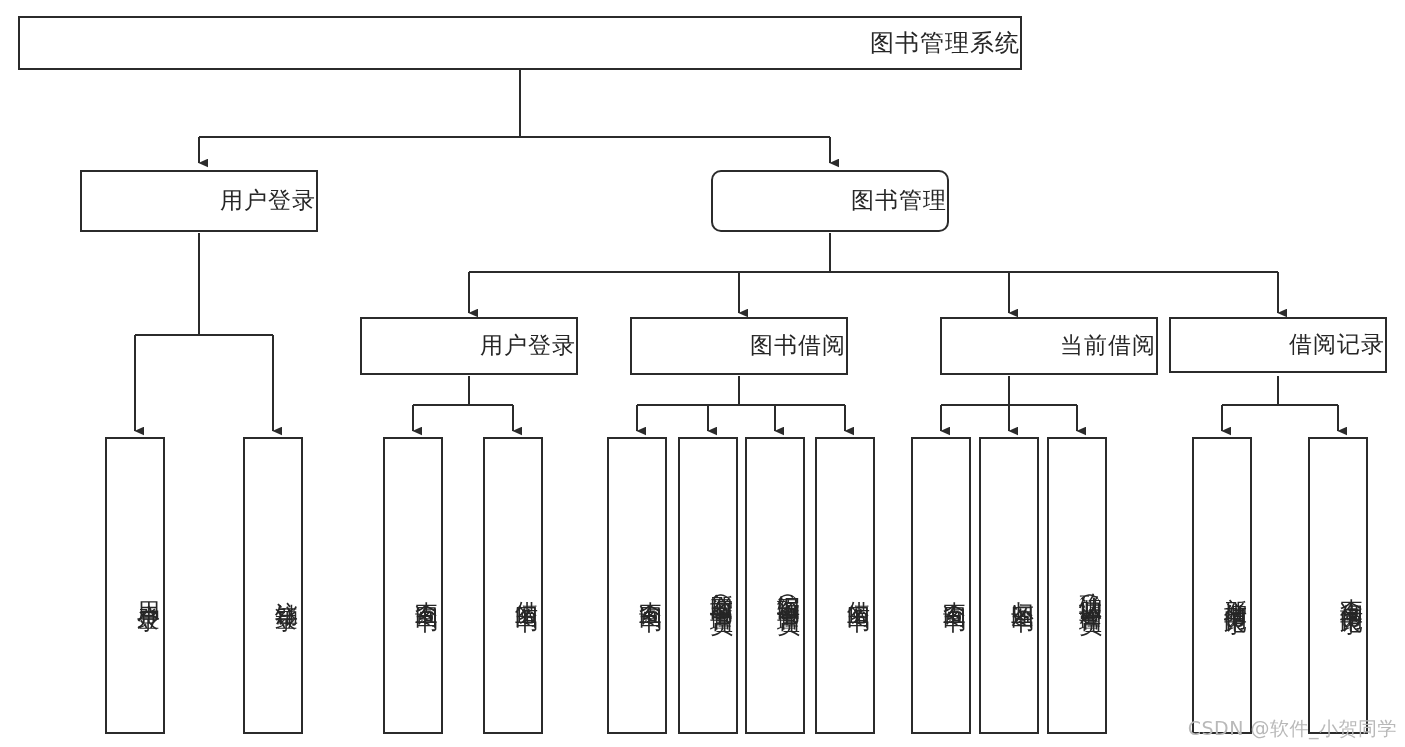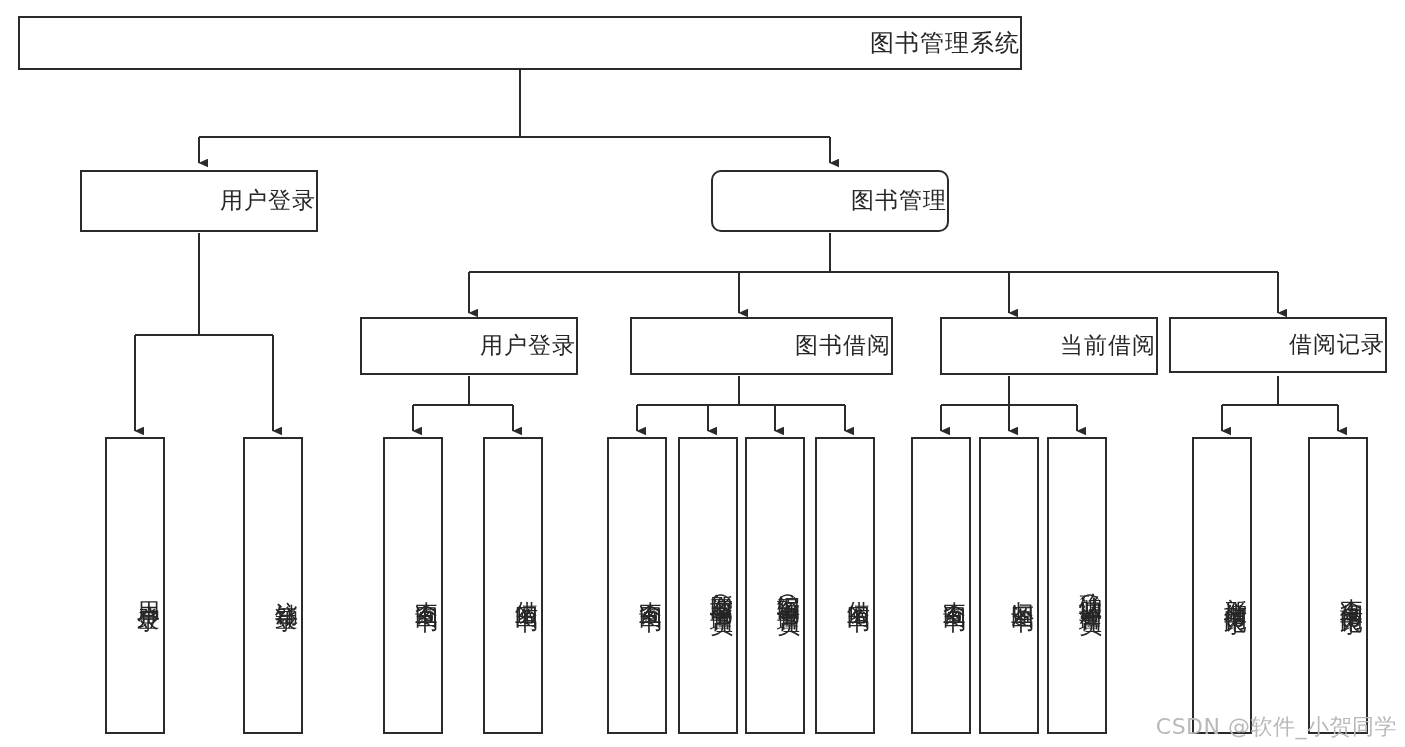--- a/index.html
+++ b/index.html
@@ -53,21 +53,21 @@
     letter-spacing: 3px;
     align-items: flex-start;
     justify-content: center;
     padding-top: 6px;
     white-space: nowrap;
   }
   .watermark {
     position: absolute;
     right: 8px;
     bottom: 5px;
-    font-size: 22px;
+    font-size: 19px;
     color: #b9b9b9;
     white-space: nowrap;
     z-index: 6;
     letter-spacing: 0.5px;
   }
 </style>
 </head>
 <body>
 
 <div id="diagram-root">
@@ -129,21 +129,21 @@
   <div class="node node-h" style="left:80px; top:170px; width:238px; height:62px;">
     <span>用户登录</span>
   </div>
   <div class="node node-h" style="left:711px; top:170px; width:238px; height:62px;border-radius:10px;">
     <span>图书管理</span>
   </div>
 
   <div class="node node-h" style="left:360px; top:317px; width:218px; height:58px;">
     <span>用户登录</span>
   </div>
-  <div class="node node-h" style="left:630px; top:317px; width:263px; height:58px;">
+  <div class="node node-h" style="left:630px; top:317px; width:218px; height:58px;">
     <span>图书借阅</span>
   </div>
   <div class="node node-h" style="left:900px; top:317px; width:218px; height:58px;margin-left:40px;">
     <span>当前借阅</span>
   </div>
   <div class="node node-h" style="left:1169px; top:317px; width:218px; height:56px;">
     <span>借阅记录</span>
   </div>
 
   <div class="node node-v" style="left:105px; top:437px; width:60px; height:297px;">

